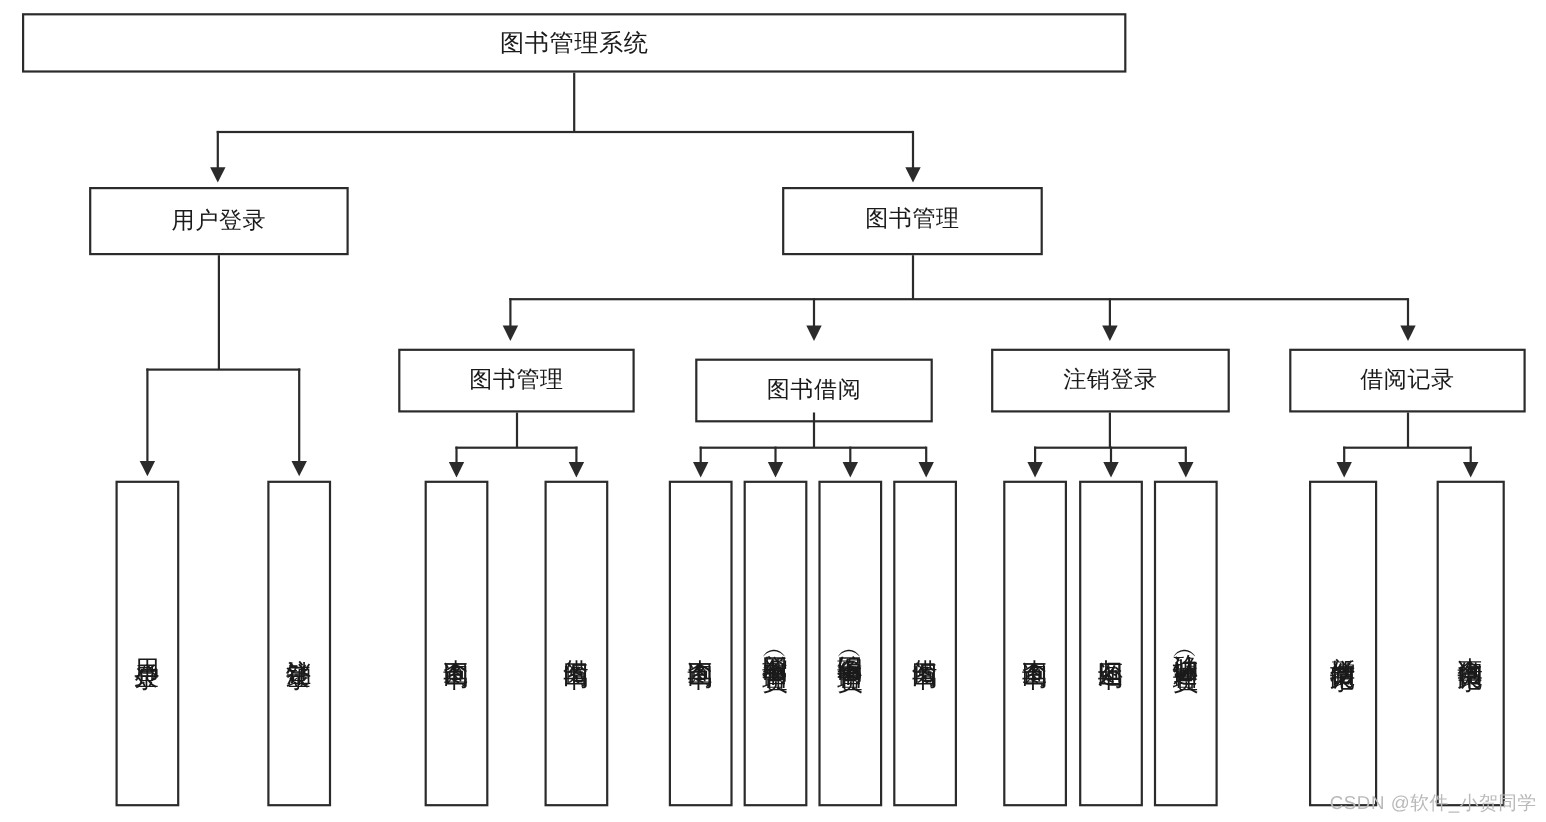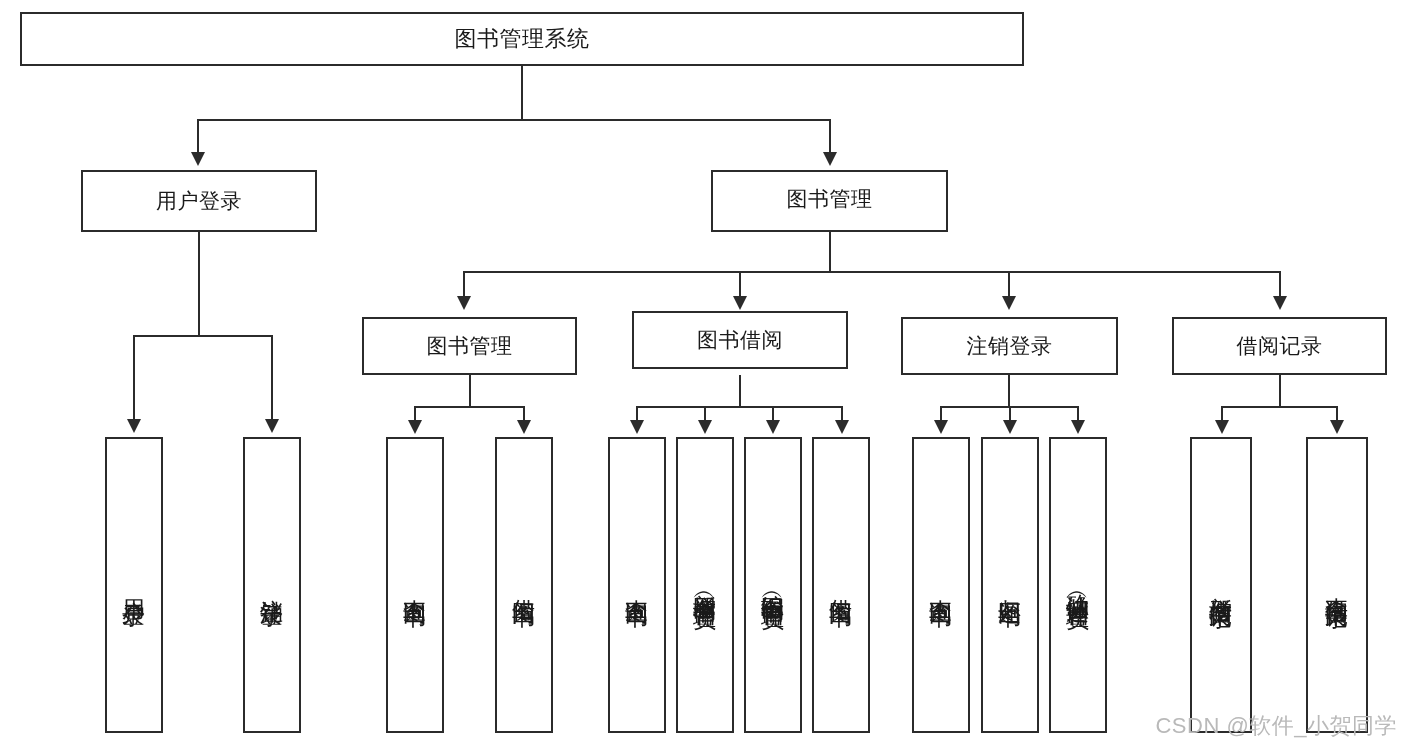--- a/index.html
+++ b/index.html
@@ -67,21 +67,21 @@
     width: 0;
     height: 0;
     border-left: 7px solid transparent;
     border-right: 7px solid transparent;
     border-top: 14px solid #2b2b2b;
   }
   #watermark {
     position: absolute;
     right: 8px;
     bottom: 6px;
-    font-size: 22px;
+    font-size: 17px;
     color: #b9b9b9;
     white-space: nowrap;
     letter-spacing: 0.5px;
   }
 </style>
 </head>
 <body>
 
 <div id="canvas">
 
@@ -119,21 +119,21 @@
   <div class="ln v" style="left:739px; top:271px; height:28px;"></div>
   <div class="arrow" style="left:733px; top:296px;"></div>
   <div class="ln v" style="left:1008px; top:271px; height:28px;"></div>
   <div class="arrow" style="left:1002px; top:296px;"></div>
   <div class="ln v" style="left:1279px; top:271px; height:28px;"></div>
   <div class="arrow" style="left:1273px; top:296px;"></div>
 
   <div class="node horiz" style="left:362px; top:317px; width:215px; height:58px;">
     <span class="lbl">图书管理</span>
   </div>
-  <div class="node horiz" style="left:632px; top:311px; width:216px; height:58px;">
+  <div class="node horiz" style="left:632px; top:326px; width:216px; height:58px;">
     <span class="lbl">图书借阅</span>
   </div>
   <div class="node horiz" style="left:901px; top:317px; width:217px; height:58px;">
     <span class="lbl">注销登录</span>
   </div>
   <div class="node horiz" style="left:1172px; top:317px; width:215px; height:58px;">
     <span class="lbl">借阅记录</span>
   </div>
 
   <div class="ln v" style="left:469px; top:375px; height:32px;"></div>

